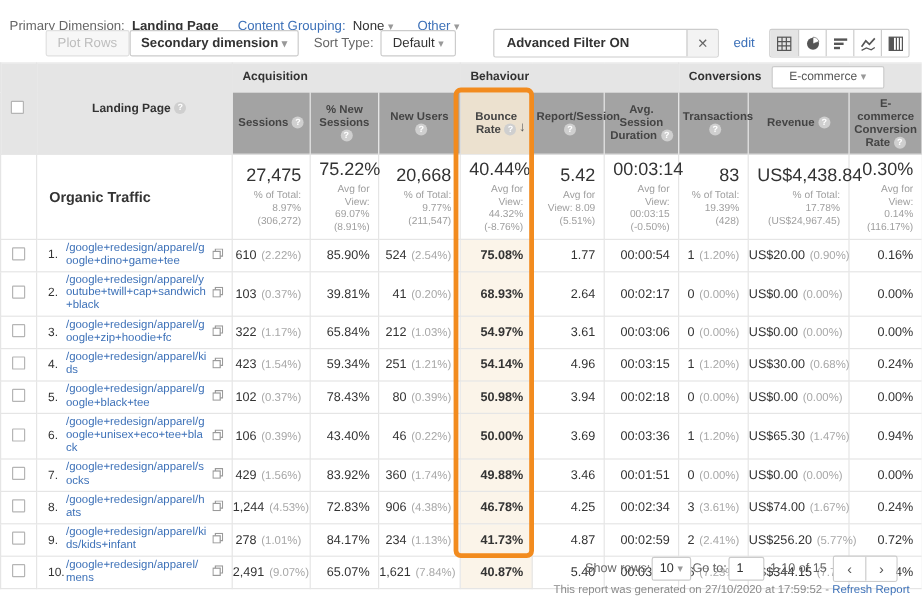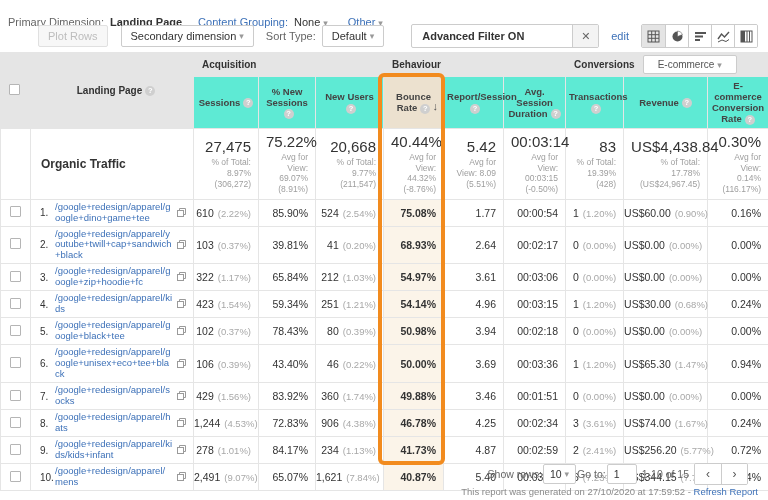--- a/index.html
+++ b/index.html
@@ -11,21 +11,21 @@
   .dim-label { color:#666; }
   .dim-value { color:#333; font-weight:bold; margin-right:10px; }
   .blue-link { color:#3d71b8; cursor:pointer; text-decoration:none; }
   .caret::after { content:"▾"; color:#999; font-size:9px; margin-left:3px; }
   .dark-drop { color:#333; }
 
   
   .toolbar { position:absolute; top:22px; left:0; right:0; height:28px; display:flex; align-items:center; padding:0 10px 0 8px; font-size:11px; }
   .btn { border:1px solid #ccc; border-radius:2px; background:#fff; padding:4px 9px; font-size:11px; color:#333; cursor:pointer; display:inline-flex; align-items:center; }
   .btn.disabled { color:#bdbdbd; background:#f7f7f7; border-color:#e0e0e0; margin-left:30px; }
-  .toolbar .gap { margin-left:13px; }
+  .toolbar .gap { margin-left:0;font-weight:bold; }
   .sort-label { color:#666; margin:0 6px 0 12px; }
   .toolbar-right { margin-left:auto; display:flex; align-items:center; }
   .filter-box { display:flex; align-items:stretch; border:1px solid #ccc; border-radius:2px; height:24px; }
   .filter-text { display:flex; align-items:center; font-weight:bold; color:#333; padding:0 10px; width:160px; font-size:11px; }
   .filter-x { display:flex; align-items:center; justify-content:center; width:26px; border-left:1px solid #ccc; background:#f3f3f3; color:#666; cursor:pointer; font-size:11px; }
   .filter-x::after { content:"✕"; }
   .edit-link { margin:0 12px; font-size:11px; }
   .view-group { display:flex; border:1px solid #ccc; border-radius:2px; overflow:hidden; height:24px; }
   .view-btn { width:23px; display:flex; align-items:center; justify-content:center; background:#fff; border-left:1px solid #ccc; cursor:pointer; }
   .view-btn:first-child { border-left:none; }
@@ -34,21 +34,21 @@
 
   
   .table-wrap { position:absolute; top:52px; left:0; width:768px; }
   table { border-collapse:collapse; table-layout:fixed; width:768px; }
   col.c0{width:30px} col.c1{width:163px} col.c2{width:65px} col.c3{width:57px} col.c4{width:68px}
   col.c5{width:60px} col.c6{width:60px} col.c7{width:62px} col.c8{width:58px} col.c9{width:84px} col.c10{width:61px}
   td, th { border:1px solid #e5e5e5; vertical-align:middle; }
   tr.group-row { height:24px; }
   tr.group-row th { text-align:left; font-size:10px; color:#333; padding-left:8px; background:#e5e5e5; }
   tr.head-row { height:52px; }
-  tr.head-row th { font-size:9.5px; color:#444; text-align:center; padding:2px 3px; background:#5eead4; cursor:pointer; }
+  tr.head-row th { font-size:9.5px; color:#444; text-align:center; padding:2px 3px; background:#a3a3a3; cursor:pointer; }
   th.check-head { background:#f1f1f1; }
   .conv-cell { display:flex; align-items:center; gap:8px; }
   .mini-drop { border:1px solid #ccc; border-radius:2px; background:#fff; font-size:10px; font-weight:normal; color:#555; padding:3px 14px; cursor:pointer; }
   .help-icon { display:inline-block; width:10px; height:10px; border-radius:50%; background:#cfcfcf; color:#fff; font-size:7.5px; line-height:10px; text-align:center; margin-left:3px; vertical-align:middle; cursor:pointer; }
   .help-icon::after { content:"?"; }
   .bounce-th { position:relative; background:#ece1cf !important; }
   .sort-arrow { position:absolute; right:5px; bottom:16px; color:#555; font-size:11px; }
   .sort-arrow::after { content:"↓"; }
 
   tr.totals-row { height:64px; }
@@ -259,21 +259,21 @@
                   </svg></span>
         </span>
       </td>
       <td class="num"><span>610</span><span class="pct">(2.22%)</span></td>
       <td class="num">85.90%</td>
       <td class="num"><span>524</span><span class="pct">(2.54%)</span></td>
       <td class="num bounce-cell bold-val">75.08%</td>
       <td class="num">1.77</td>
       <td class="num">00:00:54</td>
       <td class="num"><span>1</span><span class="pct">(1.20%)</span></td>
-      <td class="num"><span>US$60.00</span><span class="pct">(0.90%)</span></td>
+      <td class="num"><span>US$20.00</span><span class="pct">(0.90%)</span></td>
       <td class="num">0.16%</td>
     </tr>
 
     <tr class="data-row">
       <td class="c-check"><span class="checkbox"></span></td>
       <td class="c-landing">
         <span class="lp">
           <span class="idx">2.</span>
           <a class="lp-link">/google+redesign/apparel/youtube+twill+cap+sandwich+black</a>
           <span class="page-icon"><svg width="9" height="9" viewBox="0 0 9 9">

